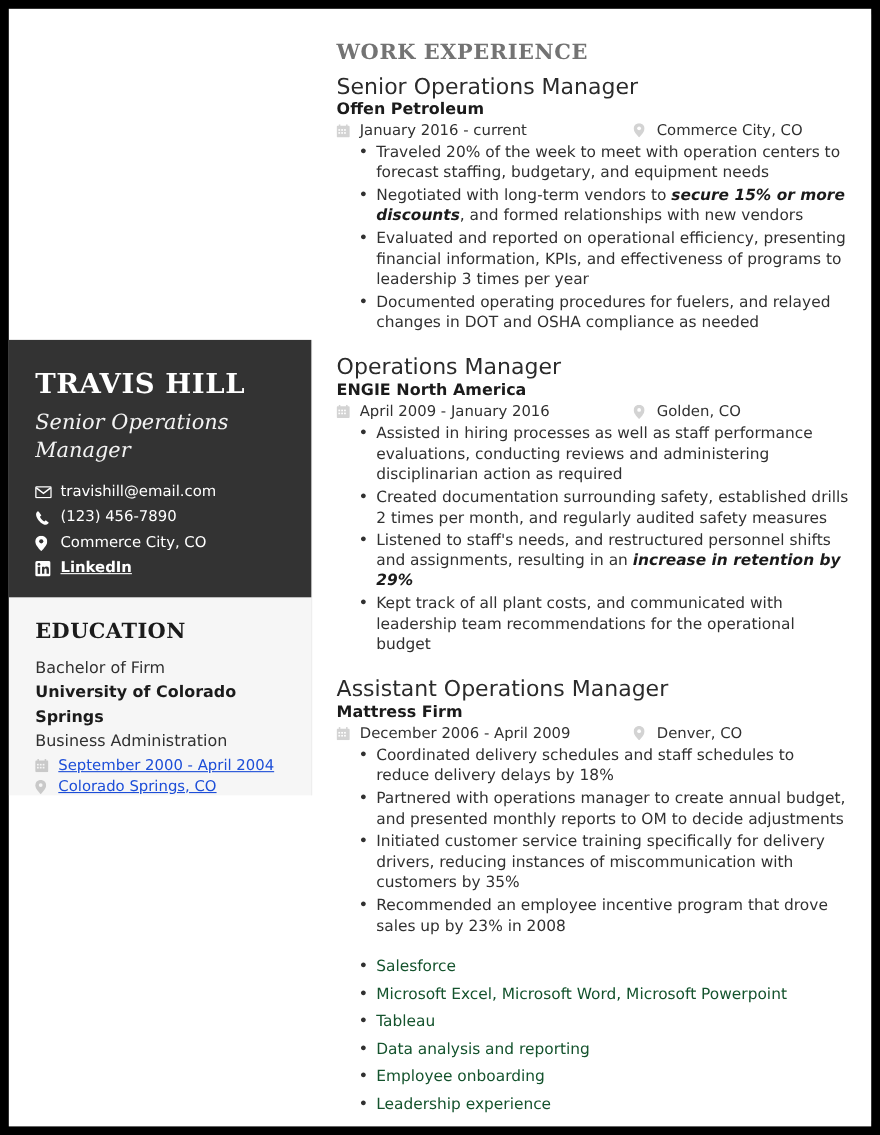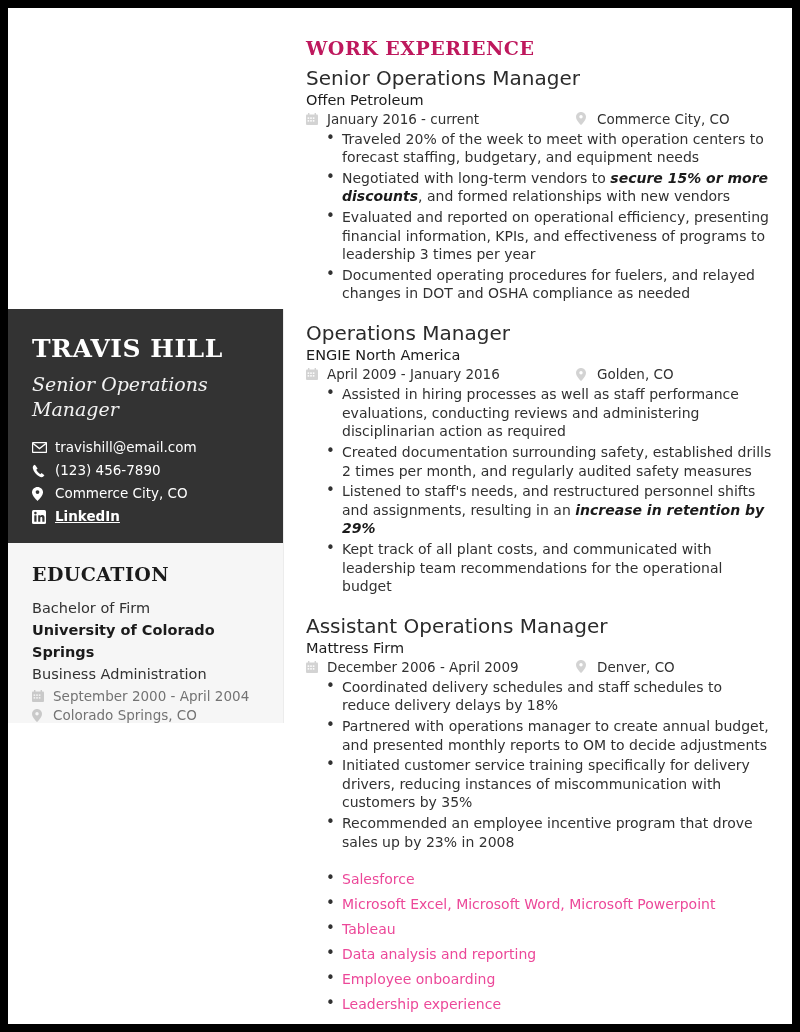--- a/index.html
+++ b/index.html
@@ -113,22 +113,23 @@
   }
   .edu-line.bold {
     font-weight: bold;
     color: #1b1b1b;
   }
 
   .edu-meta {
     display: flex;
     align-items: center;
     font-size: 13.5px;
-    color: #737373;
+    color: #1d4ed8;
     margin-top: 3px;
+    text-decoration: underline;
   }
   .meta-icon {
     width: 16px;
     flex: 0 0 16px;
     display: inline-flex;
     align-items: center;
     margin-right: 5px;
   }
   .meta-icon svg { display: block; }
 
@@ -138,36 +139,36 @@
     background: #ffffff;
     padding: 24px 18px 0 22px;
     box-sizing: border-box;
   }
 
   .main-heading {
     font-family: "DejaVu Serif", serif;
     font-weight: bold;
     font-size: 19px;
     letter-spacing: 0.5px;
-    color: #be185d;
+    color: #737373;
     margin: 0 0 7px 0;
   }
 
   .job { margin-bottom: 18px; }
 
   .job-role {
     font-size: 20px;
     font-weight: normal;
     color: #2b2b2b;
     line-height: 1.2;
     margin: 0 0 2px 0;
   }
   .job-company {
     font-size: 14.5px;
-    font-weight: normal;
+    font-weight: bold;
     color: #1b1b1b;
     margin: 0 0 3px 0;
   }
 
   .job-meta {
     display: flex;
     align-items: center;
     font-size: 13.5px;
     color: #313131;
     margin-bottom: 3px;
@@ -206,21 +207,21 @@
 
   ul.skills {
     list-style: none;
     margin: 0;
     padding: 0 0 0 20px;
   }
   ul.skills li {
     position: relative;
     font-size: 14px;
     line-height: 1.43;
-    color: #ec4899;
+    color: #14532d;
     padding-left: 16px;
     margin-bottom: 5px;
   }
   ul.skills li::before {
     content: "\2022";
     position: absolute;
     left: 0;
     top: -1px;
     font-size: 15px;
     color: #313131;

